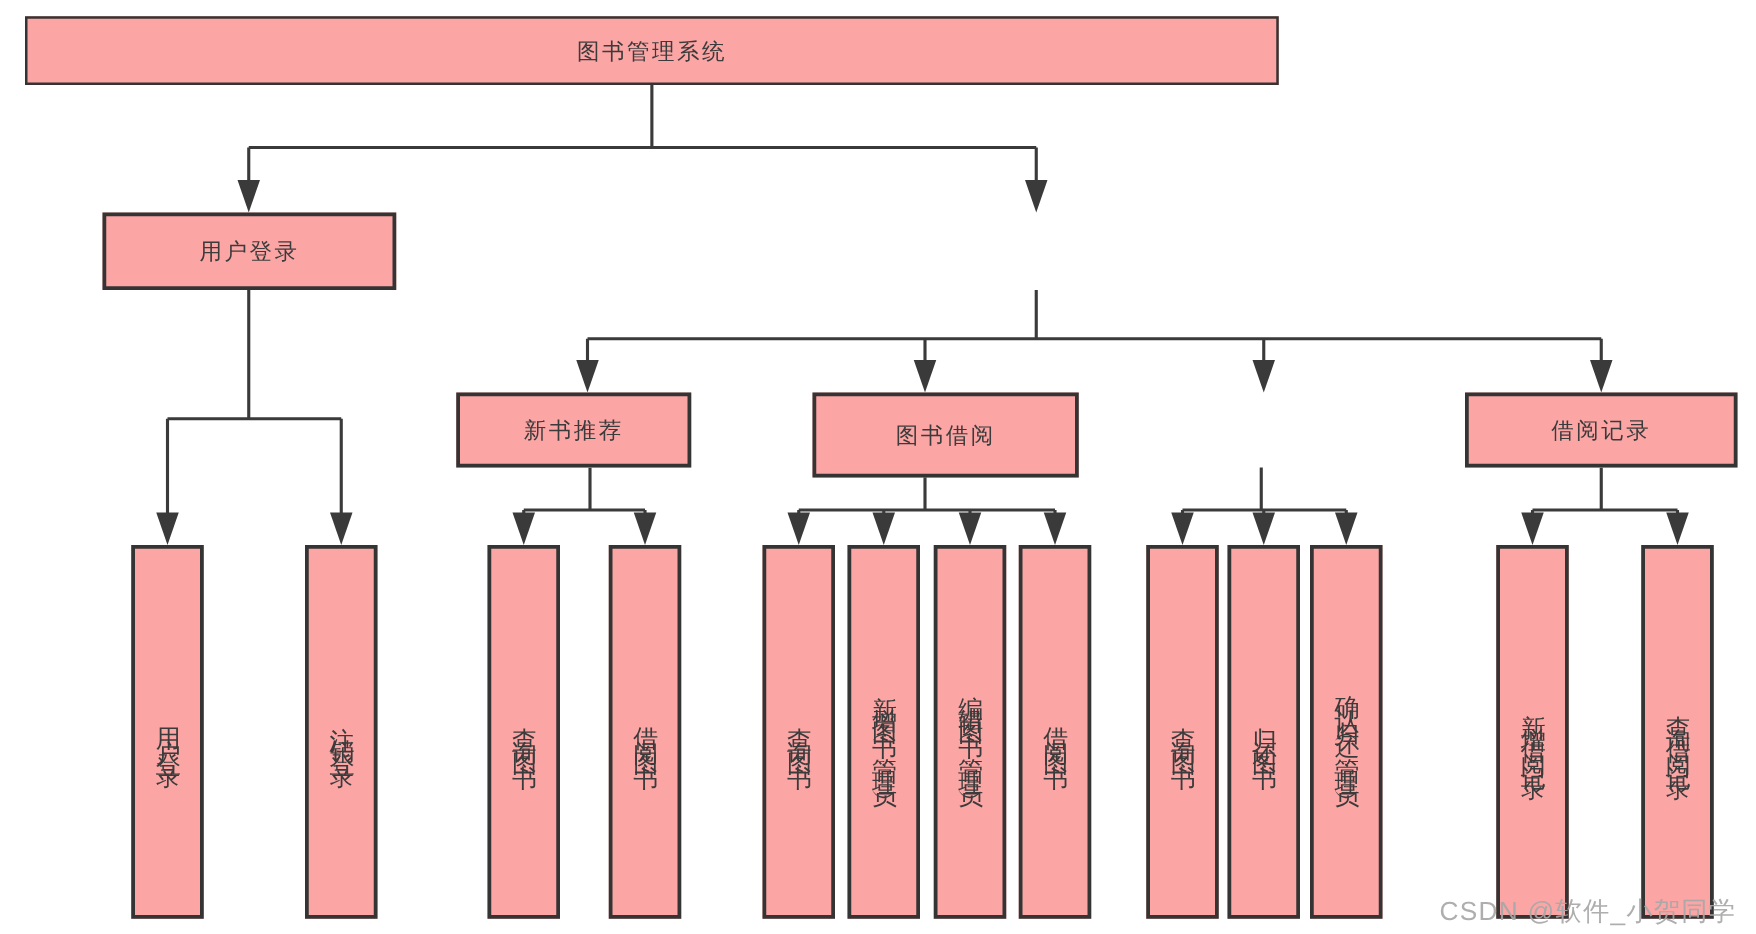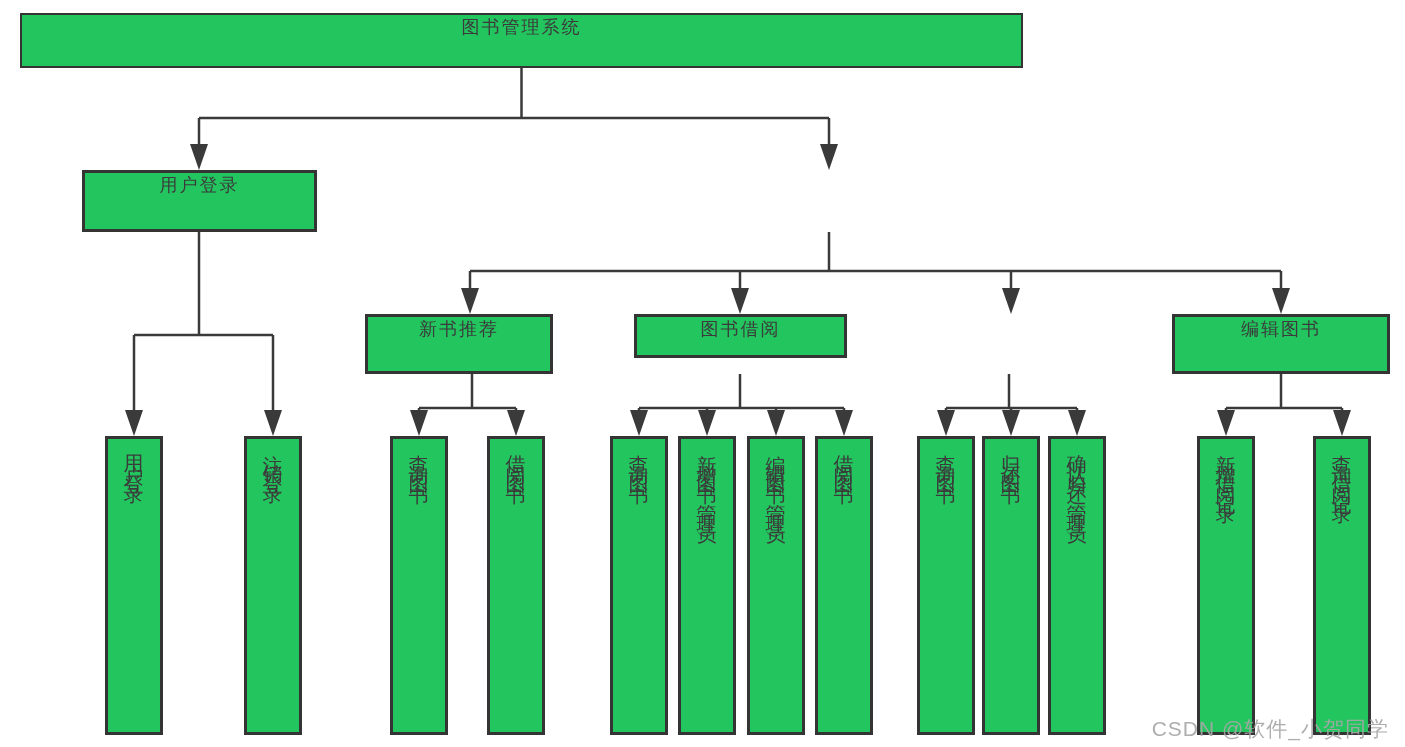--- a/index.html
+++ b/index.html
@@ -2,22 +2,22 @@
 <html><head>
 <meta charset="utf-8">
 <style>
   html,body{margin:0;padding:0;background:#ffffff;}
   .canvas{
     position:relative;width:1405px;height:747px;background:#ffffff;overflow:hidden;
     font-family:"Liberation Sans","DejaVu Sans",sans-serif;color:#3b3b3b;
   }
   .connectors{position:absolute;left:0;top:0;z-index:1;}
   .box{
-    position:absolute;box-sizing:border-box;background:#22c55e;border:3px solid #343434;
-    display:flex;align-items:flex-start;justify-content:center;z-index:2;
+    position:absolute;box-sizing:border-box;background:#fca5a5;border:3px solid #343434;
+    display:flex;align-items:center;justify-content:center;z-index:2;
   }
   .box.root{border-width:2px;}
   .hlabel{font-size:18px;letter-spacing:2px;white-space:nowrap;}
   .vlabel{
     writing-mode:vertical-rl;text-orientation:mixed;
     font-size:20px;letter-spacing:10px;line-height:1;white-space:nowrap;
   }
   .watermark{
     position:absolute;right:16px;bottom:4px;z-index:5;
     font-size:21px;letter-spacing:1px;color:rgba(167,167,167,0.92);white-space:nowrap;
@@ -98,25 +98,25 @@
     <span class="hlabel">图书管理系统</span>
   </div>
 
   <div class="box" style="left:82px;top:170px;width:235px;height:62px">
     <span class="hlabel">用户登录</span>
   </div>
 
   <div class="box" style="left:365px;top:314px;width:188px;height:60px">
     <span class="hlabel">新书推荐</span>
   </div>
-  <div class="box" style="left:634px;top:314px;width:213px;height:44px">
+  <div class="box" style="left:650px;top:314px;width:213px;height:68px">
     <span class="hlabel">图书借阅</span>
   </div>
   <div class="box" style="left:1172px;top:314px;width:218px;height:60px">
-    <span class="hlabel">编辑图书</span>
+    <span class="hlabel">借阅记录</span>
   </div>
 
   <div class="box" style="left:105px;top:436px;width:58px;height:299px">
     <span class="vlabel">用户登录</span>
   </div>
   <div class="box" style="left:244px;top:436px;width:58px;height:299px">
     <span class="vlabel">注销登录</span>
   </div>
 
   <div class="box" style="left:390px;top:436px;width:58px;height:299px">

